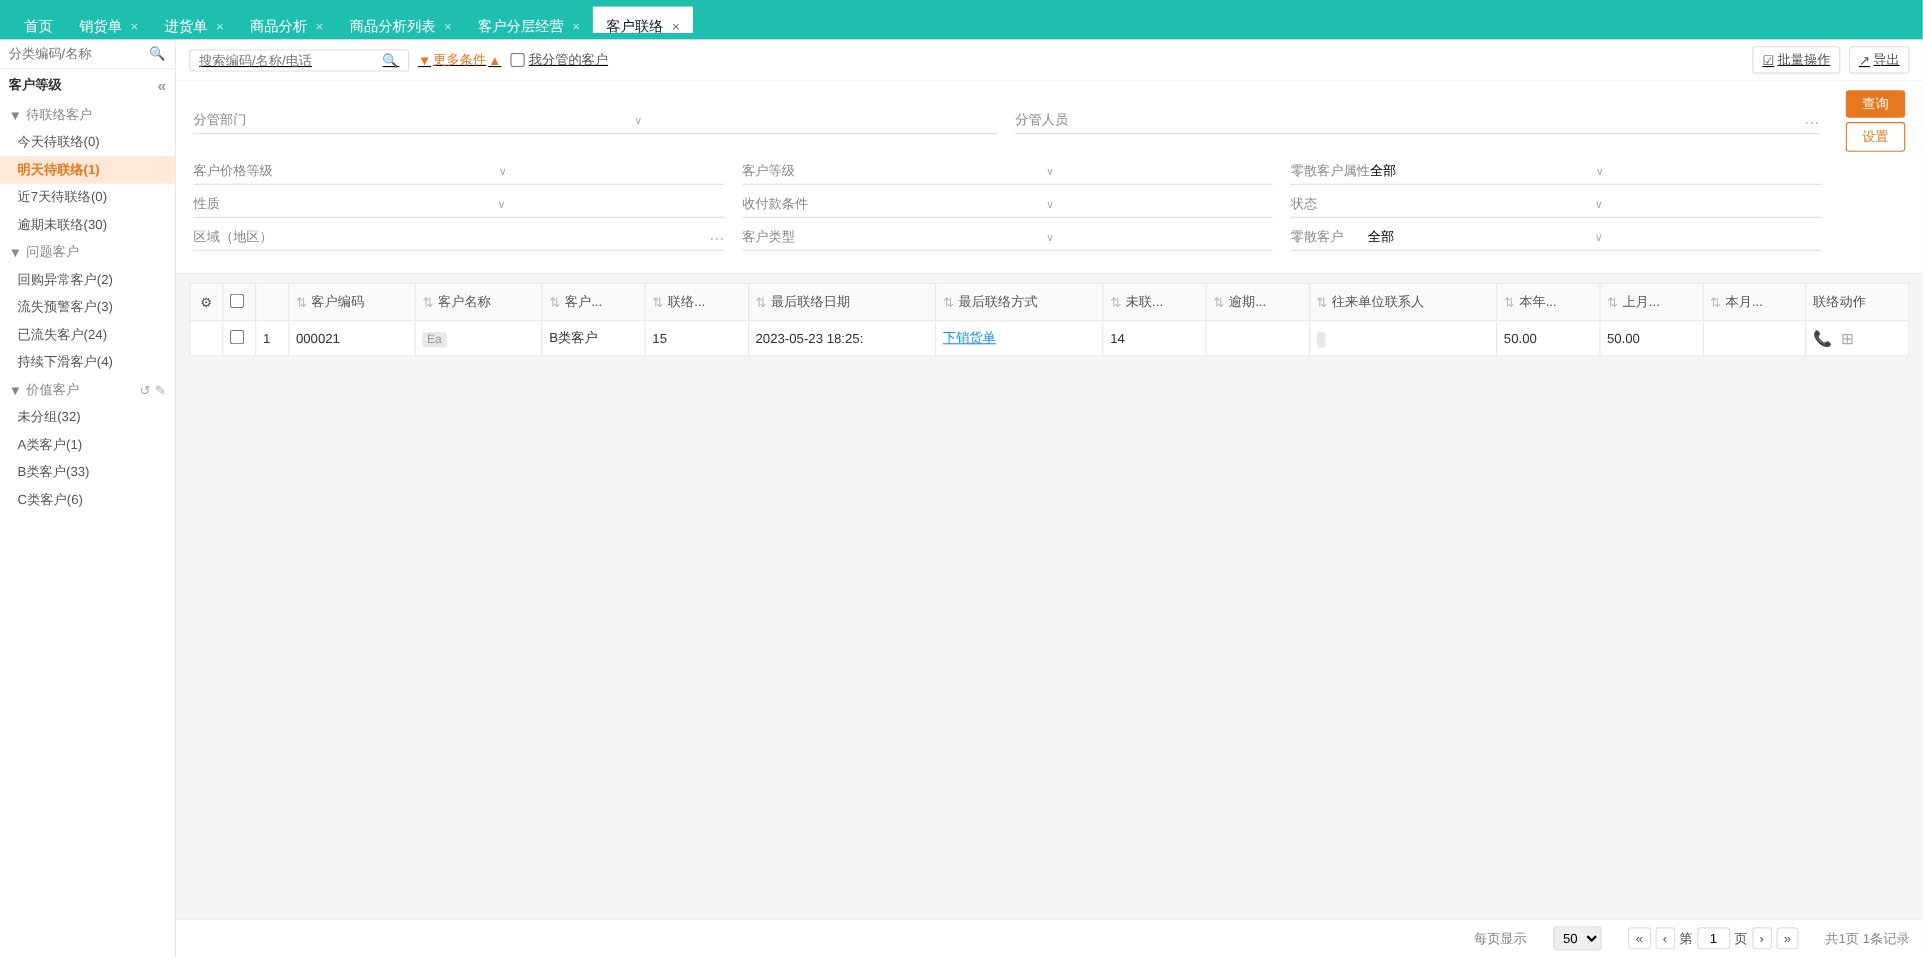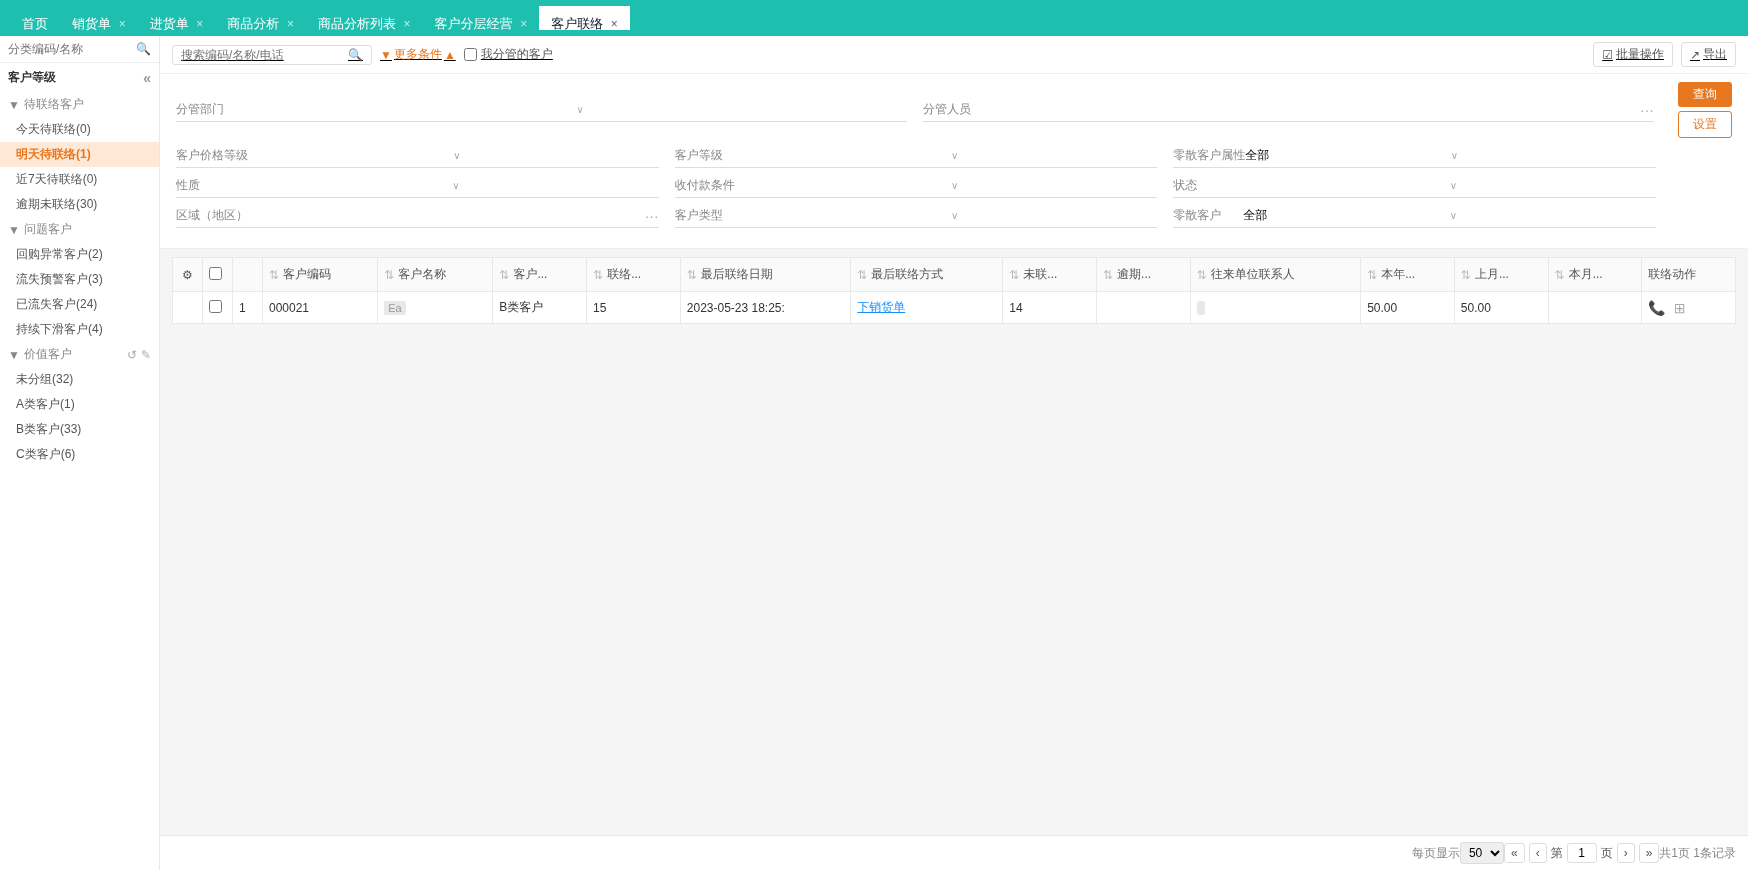--- a/index.html
+++ b/index.html
@@ -98,21 +98,21 @@
     }
     .th-icon { color: #bbb; margin-right: 2px; cursor: pointer; }
     .col-sort { display: flex; align-items: center; gap: 2px; }
     .link-text { color: #1890ff; text-decoration: underline; cursor: pointer; }
     .action-icons { display: flex; gap: 8px; }
     .action-icon { color: #aaa; cursor: pointer; font-size: 14px; }
 
     
     .table-footer {
       display: flex; align-items: center; justify-content: flex-end; padding: 6px 12px;
-      background: #fff; border-top: 1px solid #e8e8e8; gap: 0;
+      background: #fff; border-top: 1px solid #e8e8e8; gap: 24px;
     }
     .footer-label { color: #888; }
     .page-size-select { border: 1px solid #ddd; border-radius: 3px; padding: 2px 4px; font-size: 12px; }
     .page-nav { display: flex; align-items: center; gap: 4px; }
     .page-btn { border: 1px solid #ddd; border-radius: 3px; padding: 2px 6px; cursor: pointer; background: #fff; color: #555; }
     .page-btn:disabled { color: #ccc; cursor: default; }
     .page-info { color: #555; }
     .total-info { color: #888; }
 
     

